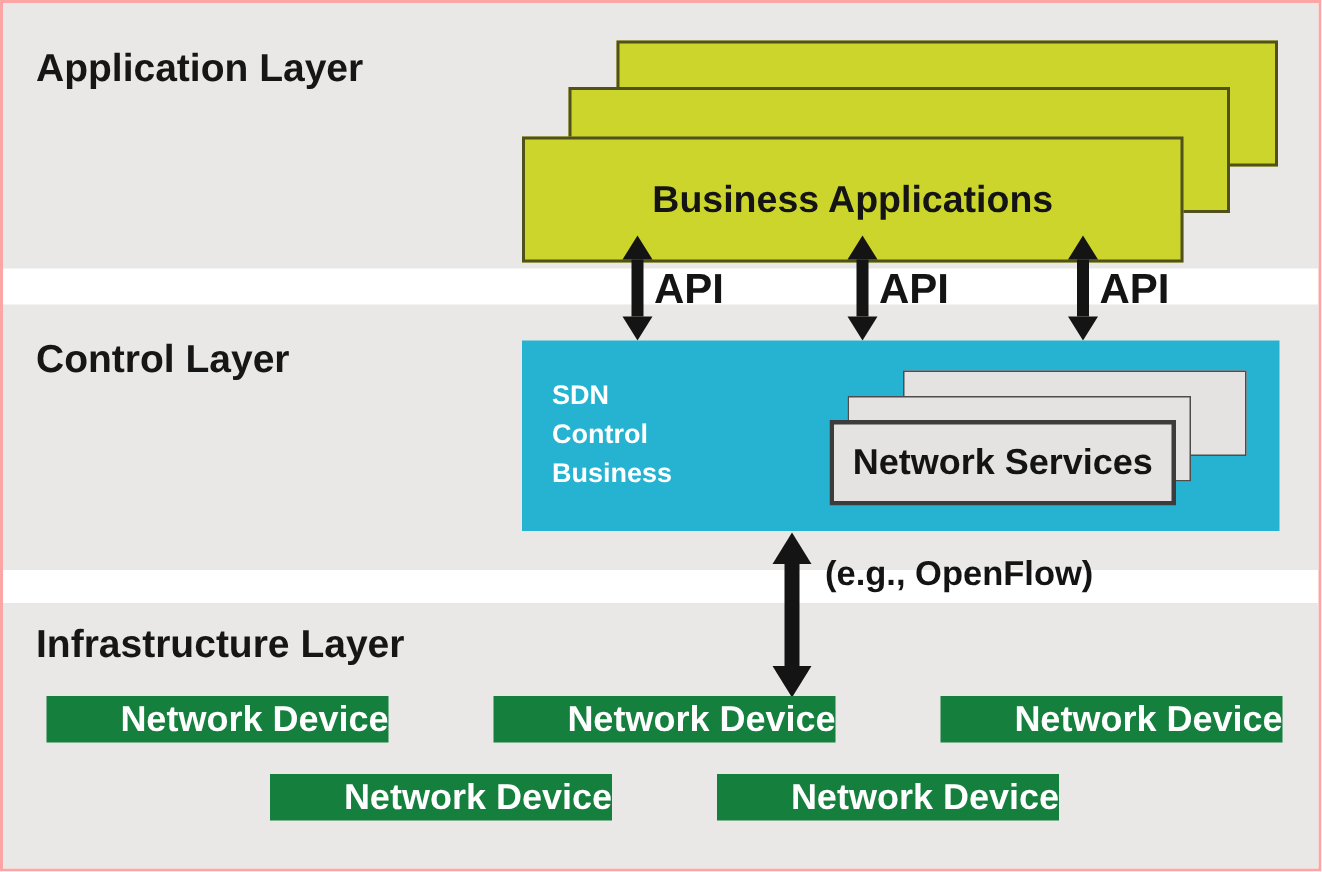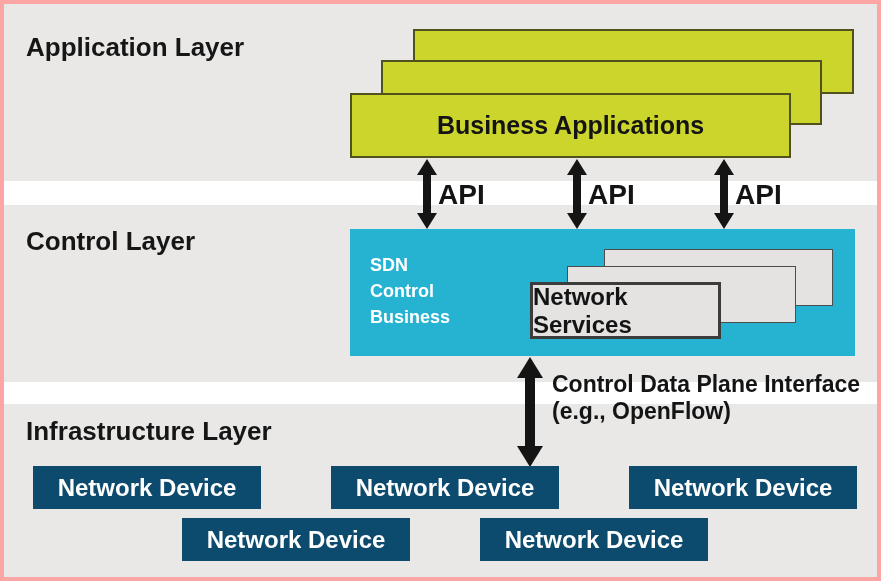--- a/index.html
+++ b/index.html
@@ -1,20 +1,20 @@
 <!DOCTYPE html>
 <html><head>
 <meta charset="utf-8">
 <style>
   html,body { margin:0; padding:0; background:#fff; }
   .canvas {
     position:relative;
     width:881px; height:581px;
     box-sizing:border-box;
-    border:4px solid #fca5a5;
+    border:2px solid #fca5a5;
     background:#ffffff;
     font-family:"Liberation Sans", sans-serif;
     overflow:hidden;
   }
   .band {
     position:absolute; left:0; width:877px;
     background:#e9e8e7;
   }
   .band-app   { top:0;   height:177px; }
   .band-ctrl  { top:201px; height:177px; }
@@ -24,21 +24,21 @@
     position:absolute;
     font-size:26px; font-weight:bold; color:#161616;
     white-space:nowrap;
   }
   .lbl-app   { left:22px; top:28px; }
   .lbl-ctrl  { left:22px; top:222px; }
   .lbl-infra { left:22px; top:412px; }
 
   
   .ybox {
-    position:absolute; width:441px; height:65px;
+    position:absolute; width:441px; height:84px;
     background:#ccd52b;
     border:2px solid #51511d;
     box-sizing:border-box;
   }
   .ybox-back  { left:409px; top:25px; }
   .ybox-mid   { left:377px; top:56px; }
   .ybox-front {
     left:346px; top:89px;
     display:flex; align-items:center; justify-content:center;
     font-size:25px; font-weight:bold; color:#141414;
@@ -98,38 +98,38 @@
   
   .svc {
     position:absolute; width:229px; height:57px;
     background:#e4e3e2;
     border:1px solid #4d4d4d;
     box-sizing:border-box;
   }
   .svc-back { left:600px; top:245px; }
   .svc-mid  { left:563px; top:262px; }
   .svc-front {
-    left:526px; top:278px; width:191px; height:57px;
+    left:551px; top:278px; width:231px; height:57px;
     border:3px solid #3c3c3c;
     display:flex; align-items:center; justify-content:center;
     font-size:24px; font-weight:bold; color:#141414;
   }
 
   .cdpi-text {
     position:absolute; left:548px; top:367px;
     font-size:23px; font-weight:bold; color:#141414;
     line-height:27px;
     white-space:nowrap;
   }
 
   
   .dev {
-    position:absolute; width:228px; height:43px;
-    background:#0c4a6e;
-    display:flex; align-items:center; justify-content:center;
+    position:absolute; width:228px; height:31px;
+    background:#15803d;
+    display:flex; align-items:center; justify-content:flex-end;
     font-size:24px; font-weight:bold; color:#ffffff;
     white-space:nowrap;
   }
   .dev-1 { left:29px;  top:462px; }
   .dev-2 { left:327px; top:462px; }
   .dev-3 { left:625px; top:462px; }
   .dev-4 { left:178px; top:514px; }
   .dev-5 { left:476px; top:514px; }
 </style>
 </head>
@@ -182,21 +182,20 @@
   <div class="svc svc-front">
     <span>Network Services</span>
   </div>
 
   <div class="varrow varrow-big">
     <span class="head-up"></span>
     <span class="shaft"></span>
     <span class="head-down"></span>
   </div>
   <div class="cdpi-text">
-    <div>Control Data Plane Interface</div>
     <div>(e.g., OpenFlow)</div>
   </div>
 
   <div class="dev dev-1">
     <span>Network Device</span>
   </div>
   <div class="dev dev-2">
     <span>Network Device</span>
   </div>
   <div class="dev dev-3">

